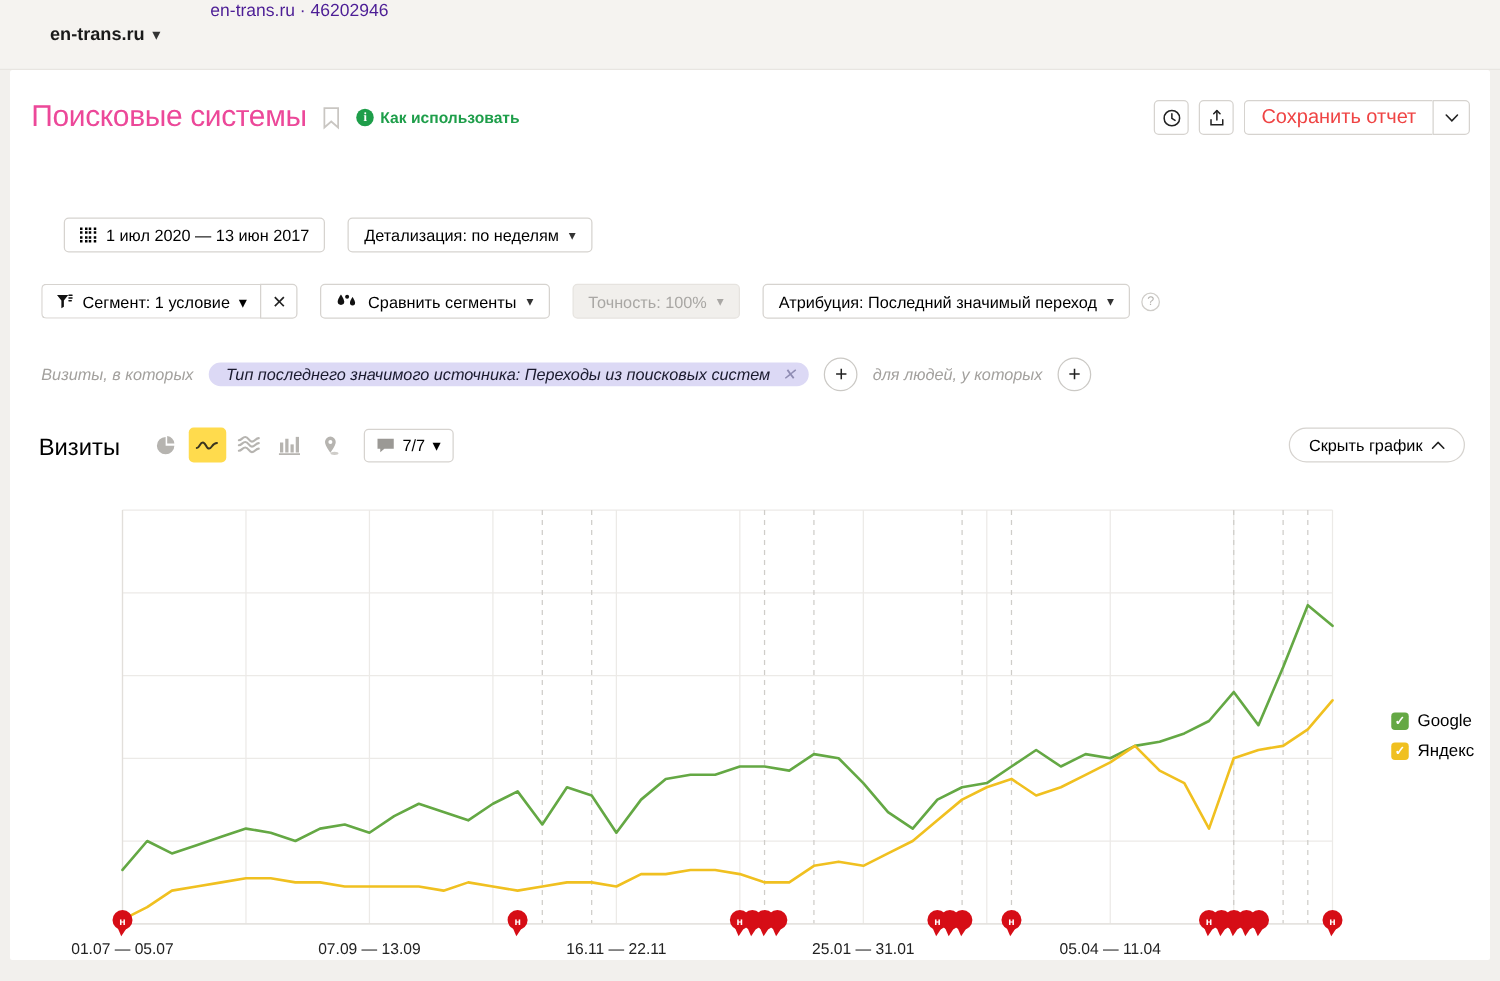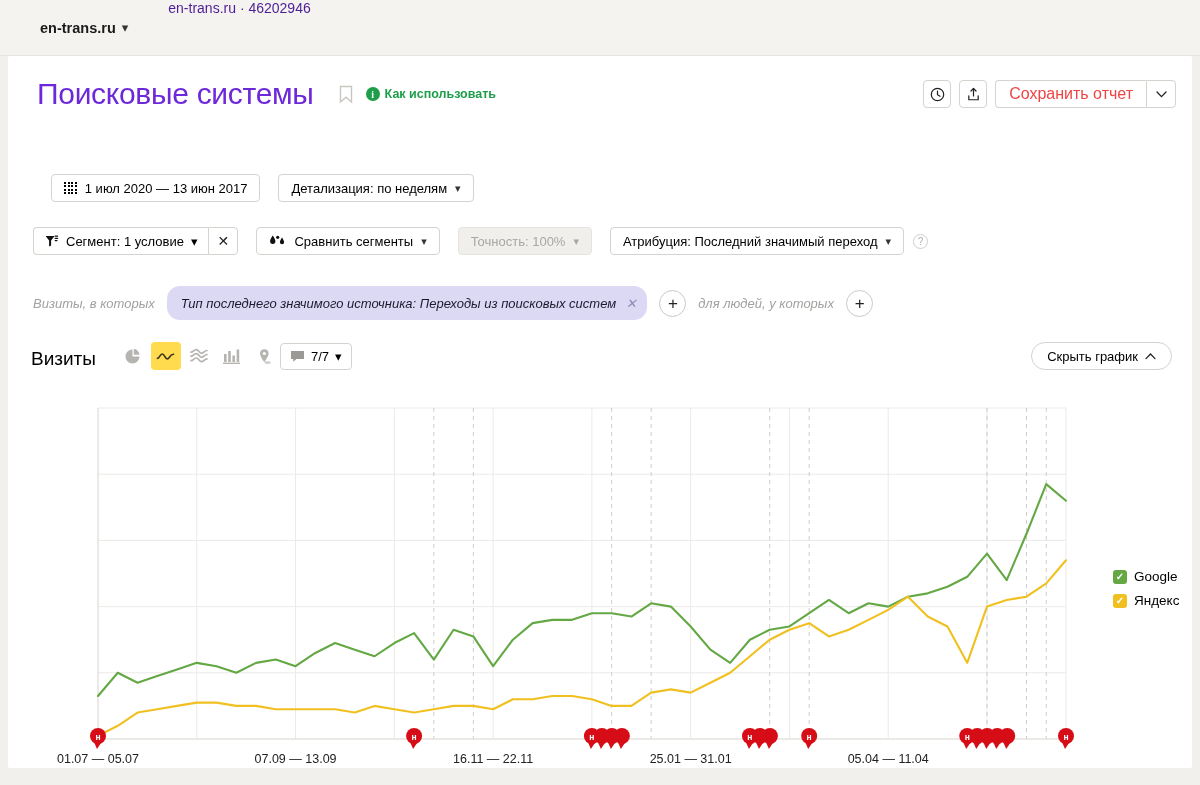--- a/index.html
+++ b/index.html
@@ -37,22 +37,22 @@
     background:#fff;
     border-radius:2px;
   }
 
   
   .titlerow {
     position:absolute; left:17px; top:18px; right:16px; height:40px;
     display:flex; align-items:center;
   }
   h1.page-title {
-    margin:12px; font-size:30px; font-weight:normal; letter-spacing:-0.3px;
-    color:#6d28d9;
+    margin:0; font-size:24px; font-weight:normal; letter-spacing:-0.3px;
+    color:#ec4899;
   }
   .bookmark {
     margin-left:13px; width:14px; height:19px; position:relative; cursor:pointer;
   }
   .bookmark svg { display:block; }
   .howto {
     margin-left:13px; display:flex; align-items:center; gap:5px;
     color:#1e9e4a; font-size:12.5px; font-weight:bold; cursor:pointer;
   }
   .howto .i-badge {
@@ -130,21 +130,21 @@
     border:1px solid #cfcdc9; color:#b3b1ad; font-size:10px;
     display:flex; align-items:center; justify-content:center; cursor:pointer;
   }
 
   
   .row-filter {
     position:absolute; left:25px; top:230px; display:flex; align-items:center;font-style:italic;
   }
   .filter-label { font-size:13px; color:#a3a19e; }
   .chip {
-    margin-left:12px; height:34px; border-radius:13px;
+    margin-left:12px; height:19px; border-radius:13px;
     background:#dcd9f5; color:#1a1a2e; font-size:13px;
     padding:0 9px 0 14px; display:flex; align-items:center; gap:8px;
     cursor:pointer; white-space:nowrap;
   }
   .chip .chip-x {
     width:14px; height:14px; border-radius:50%;
     display:flex; align-items:center; justify-content:center;
     color:#8f8cb3; font-size:13px; cursor:pointer;
   }
   .plusbtn {
@@ -161,21 +161,21 @@
     display:flex; align-items:flex-end;
   }
   .metric-name { font-size:19px; color:#000; }
   .icon-btns { margin-left:22px; display:flex; align-items:center; gap:3px; }
   .ibtn {
     width:30px; height:28px; border-radius:4px;
     display:flex; align-items:center; justify-content:center; cursor:pointer;
   }
   .ibtn.active { background:#ffdb4d; }
   .cmt-pill {
-    height:27px; border:1px solid #d6d3cf; border-radius:4px;
+    margin-left:11px; height:27px; border:1px solid #d6d3cf; border-radius:4px;
     background:#fff; padding:0 9px; display:flex; align-items:center; gap:6px;
     font-size:13px; cursor:pointer;
   }
   .hide-chart {
     margin-left:auto; height:28px; border:1px solid #d6d3cf; border-radius:16px;
     background:#fff; padding:0 15px; display:flex; align-items:center; gap:7px;
     font-size:13px; cursor:pointer;
   }
 
   

